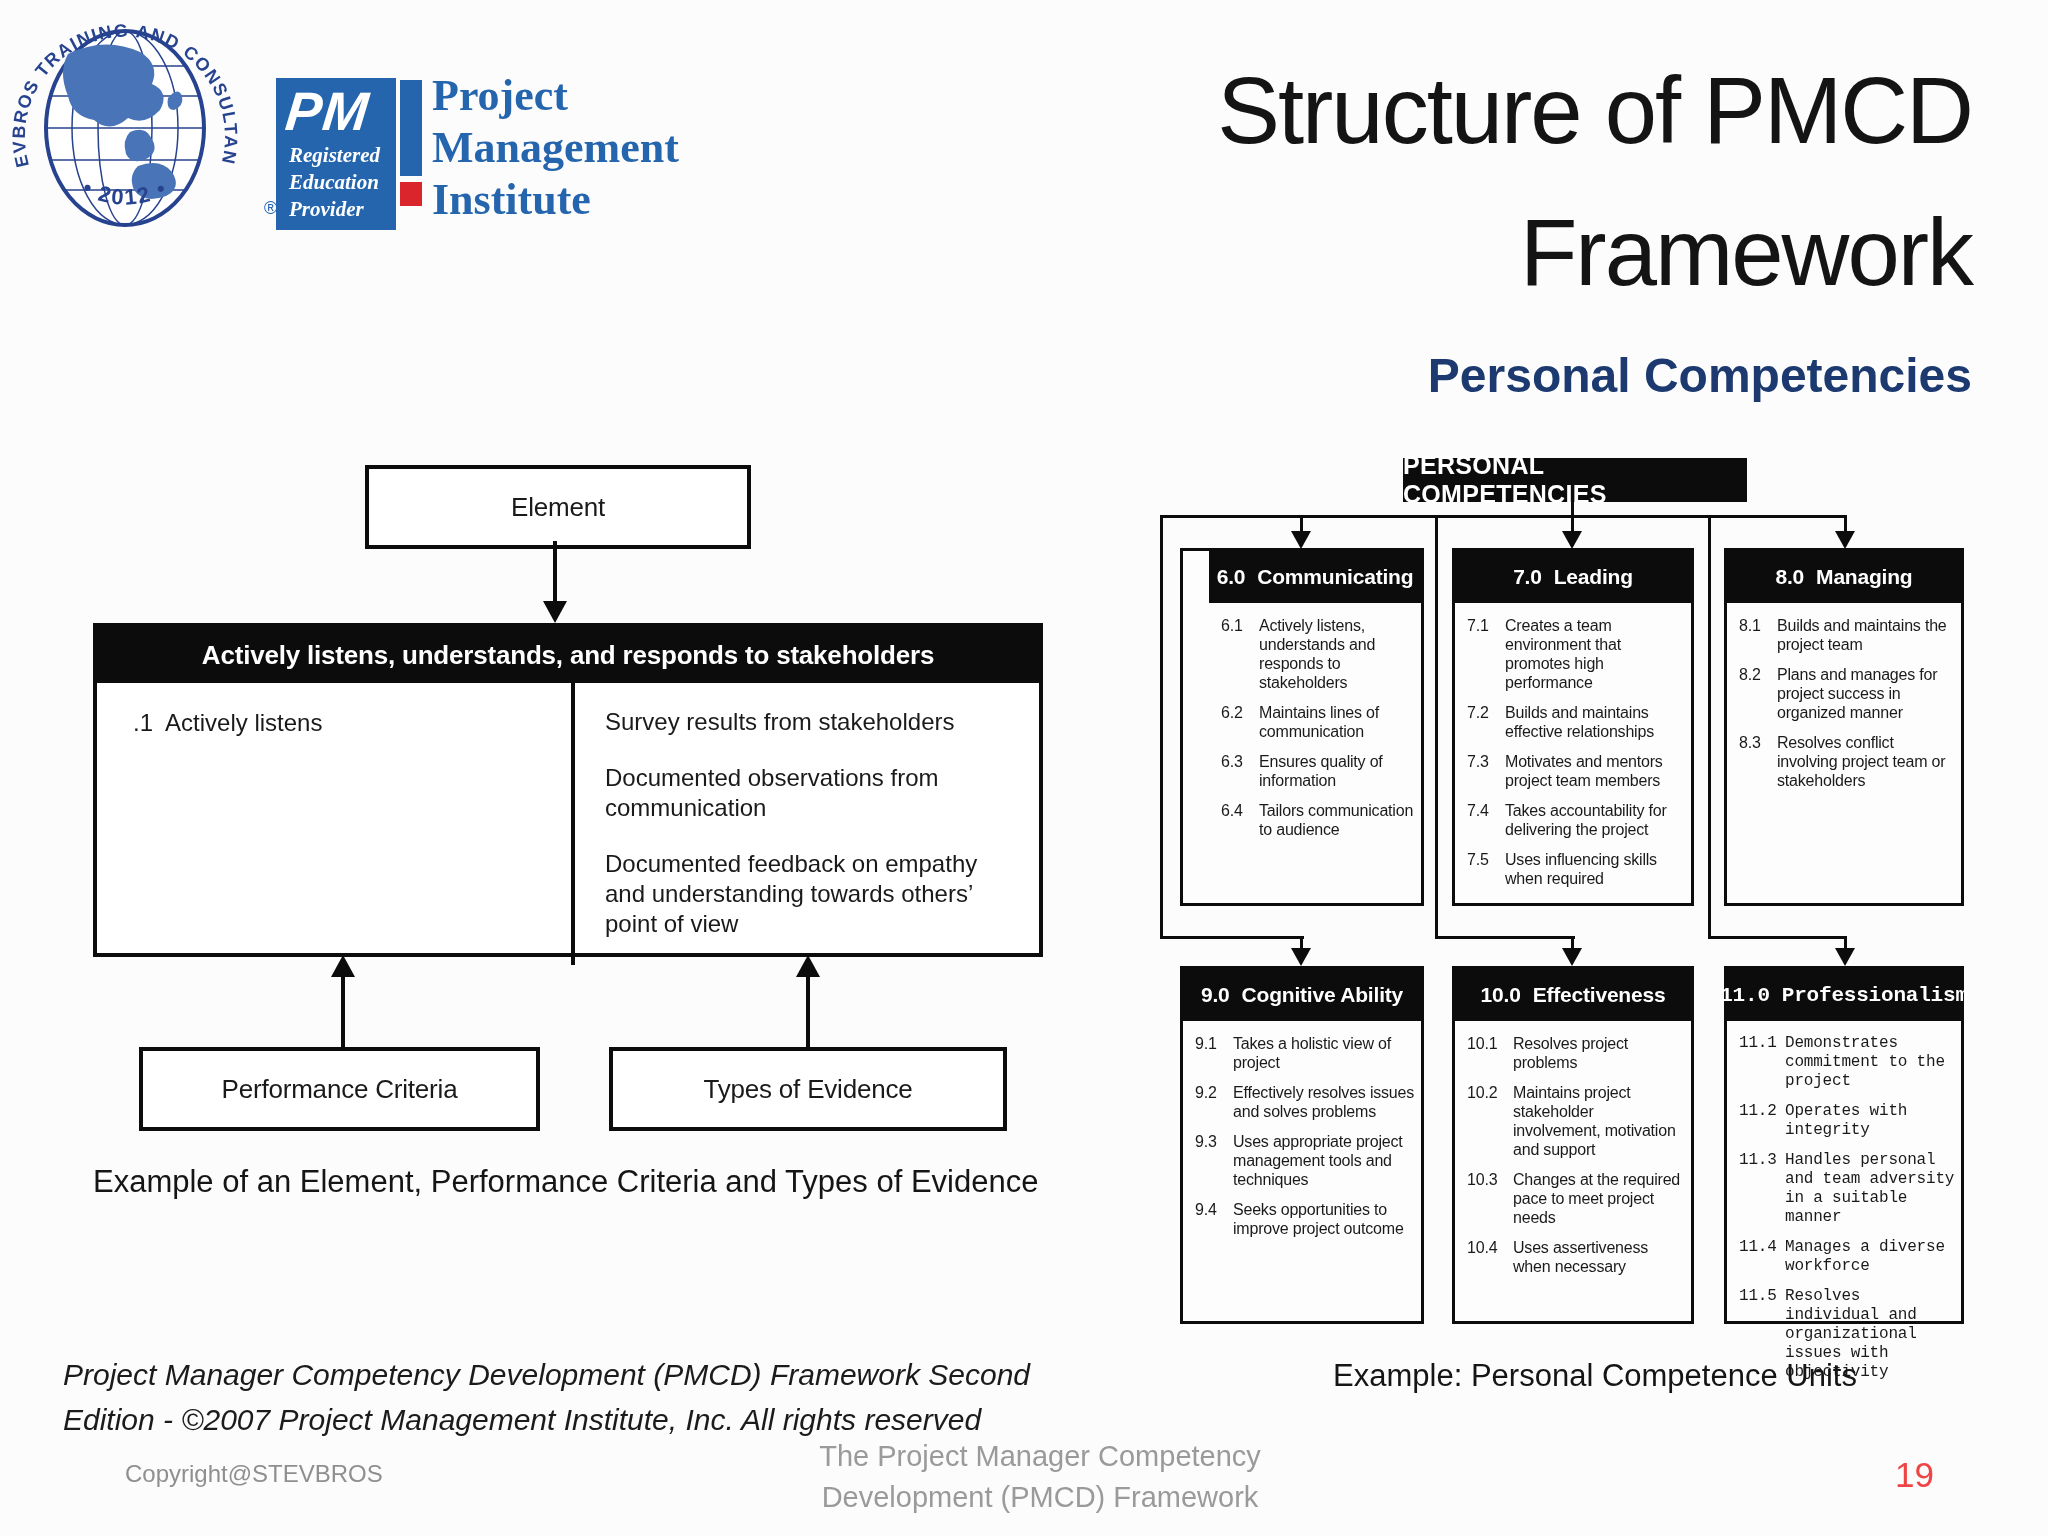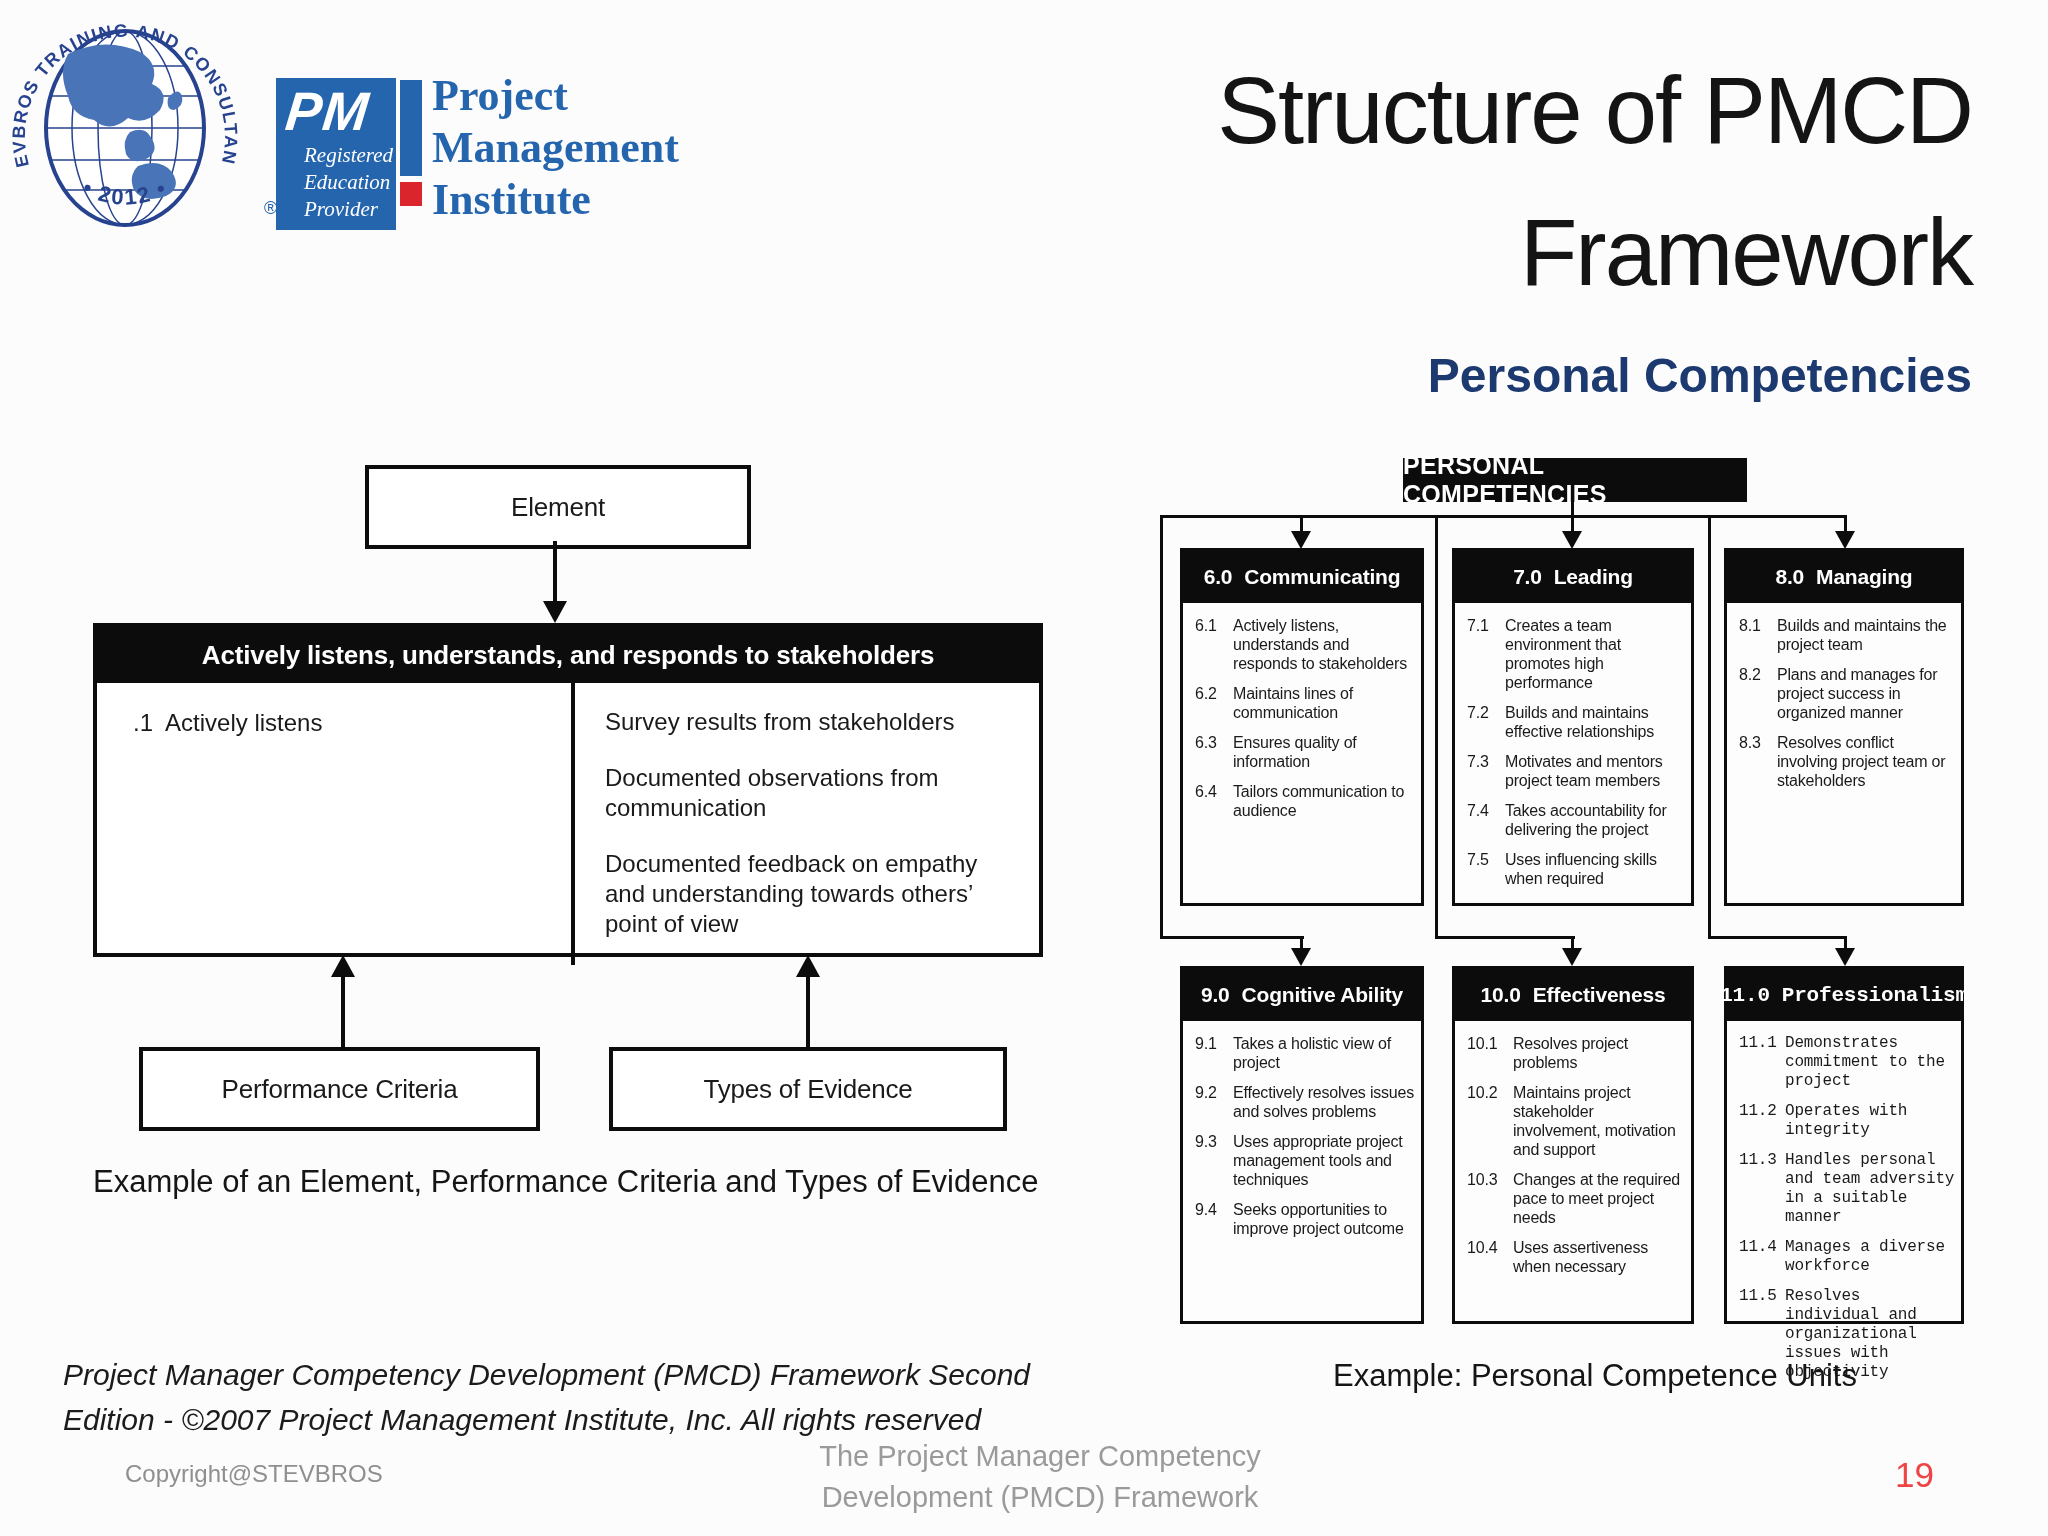--- a/index.html
+++ b/index.html
@@ -57,22 +57,22 @@
   .copyright{position:absolute;left:125px;top:1460px;font-size:24px;color:#8f8f8f;}
   .footer-center{position:absolute;left:760px;top:1436px;width:560px;text-align:center;
           font-size:29px;color:#9a9a9a;line-height:41px;}
   .page-num{position:absolute;left:1895px;top:1455px;font-size:35px;color:#ef4444;}
 
   
   .pmi{position:absolute;left:276px;top:78px;width:440px;height:190px;}
   .pmi-square{position:absolute;left:0;top:0;width:120px;height:152px;background:#2565ae;}
   .pmi-monogram{position:absolute;left:10px;top:2px;color:#fff;font-size:54px;font-weight:bold;
                 font-style:italic;letter-spacing:1px;transform:skewX(-6deg);}
-  .pmi-rep{position:absolute;left:28px;top:64px;color:#fff;font-family:"Liberation Serif",serif;
-           font-style:italic;font-weight:normal;font-size:21px;line-height:27px;}
+  .pmi-rep{position:absolute;left:13px;top:64px;color:#fff;font-family:"Liberation Serif",serif;
+           font-style:italic;font-weight:bold;font-size:21px;line-height:27px;}
   .pmi-bar{position:absolute;left:124px;top:2px;width:22px;height:96px;background:#2565ae;}
   .pmi-red{position:absolute;left:124px;top:104px;width:22px;height:24px;background:#d9252b;}
   .pmi-name{position:absolute;left:156px;top:-8px;color:#2565ae;font-family:"Liberation Serif",serif;
             font-weight:bold;font-size:44px;line-height:52px;}
   .pmi-r{position:absolute;left:-12px;top:120px;font-size:18px;color:#2565ae;}
 </style>
 </head>
 <body>
 
 <div class="stage">
@@ -179,21 +179,21 @@
   <div class="line" style="left:1844px;top:515px;width:3px;height:18px;"></div>
   <div class="tri-down" style="left:1835px;top:531px;"></div>
 
   <div class="line" style="left:1300px;top:936px;width:3px;height:14px;"></div>
   <div class="tri-down" style="left:1291px;top:948px;"></div>
   <div class="line" style="left:1571px;top:936px;width:3px;height:14px;"></div>
   <div class="tri-down" style="left:1562px;top:948px;"></div>
   <div class="line" style="left:1844px;top:936px;width:3px;height:14px;"></div>
   <div class="tri-down" style="left:1835px;top:948px;"></div>
 
-  <div class="unit" style="left:1180px;top:548px;width:244px;height:358px;">
+  <div class="unit" style="left:1180px;top:548px;width:244px;height:358px;padding-left:26px;">
     <div class="unit-header">
       <span>6.0</span>
       <span>Communicating</span>
     </div>
     <div class="unit-body">
       <div class="item">
           <span class="num">6.1</span>
           <span class="txt">Actively listens, understands and responds to stakeholders</span>
         </div>
 

